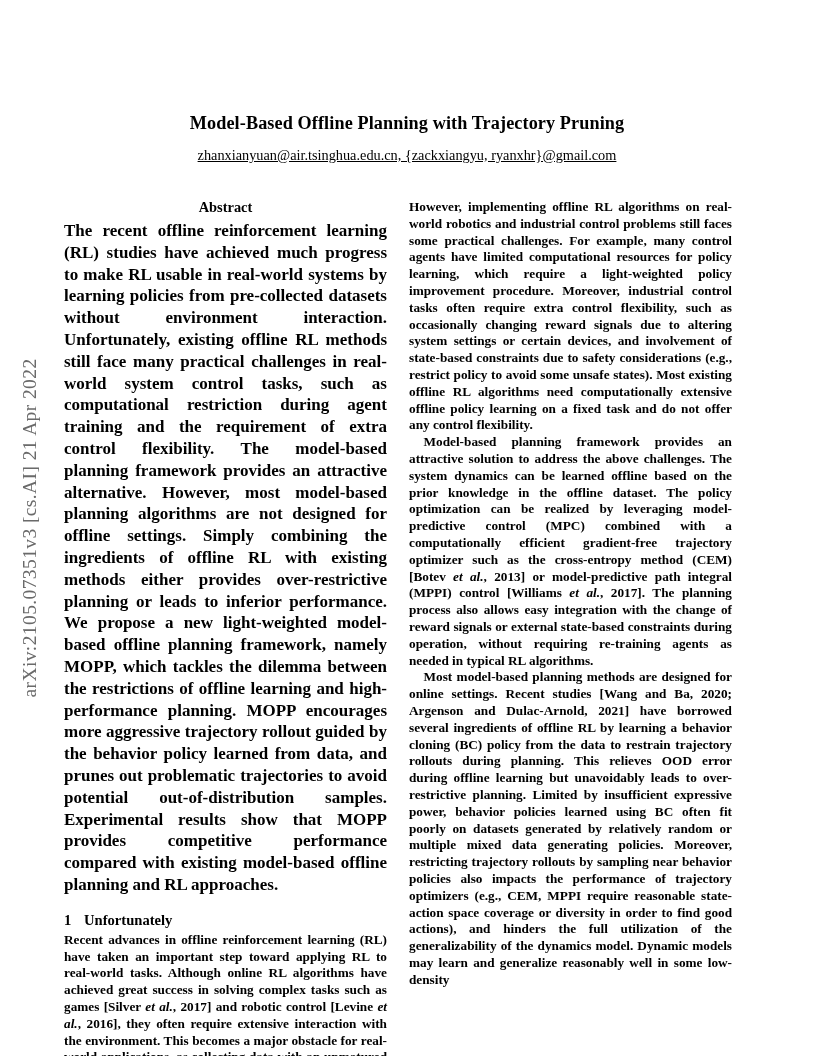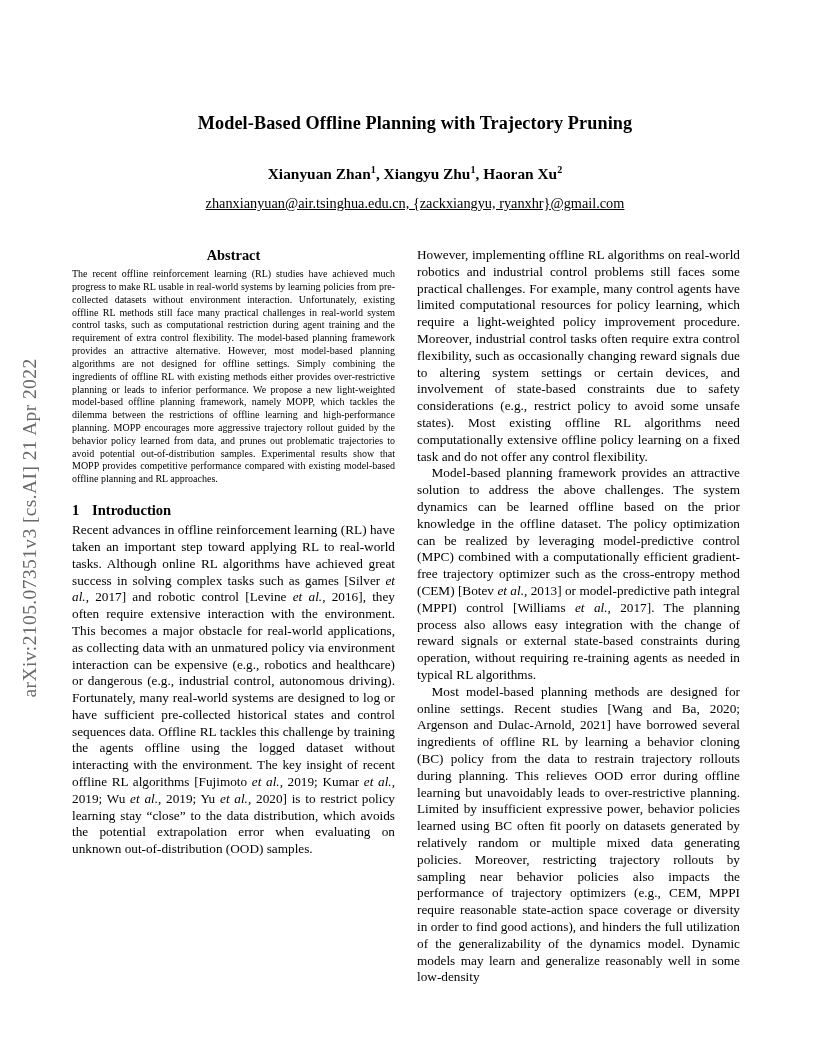--- a/index.html
+++ b/index.html
@@ -33,21 +33,21 @@
     white-space: nowrap;
     font-family: "Liberation Serif", "DejaVu Serif", serif;
     font-size: 19.5px;
     letter-spacing: 0.4px;
     color: #6a6a6a;
   }
 
   
   #paper {
     position: absolute;
-    left: 72px;
+    left: 64px;
     top: 0;
     width: 686px;
     height: 1056px;
   }
 
   
   #title-block {
     padding-top: 112px;
     text-align: center;
   }
@@ -108,54 +108,54 @@
     margin: 0 0 4px 0;
   }
 
   p.body-text {
     margin: 0;
     font-size: 13.25px;
     line-height: 1.268;
     text-align: justify;
     text-justify: inter-word;
     hyphens: manual;
+    font-weight: bold;
   }
   p.body-text.indent {
     text-indent: 1.1em;
   }
   #abstract-text {
-    font-size: 10px;
+    font-size: 17px;
     line-height: 1.283;
   }
   em { font-style: italic; }
 </style>
 </head>
 <body>
 
 <div id="arxiv-stamp">
   <div class="stamp-text">arXiv:2105.07351v3  [cs.AI]  21 Apr 2022</div>
 </div>
 
 <div id="paper">
 
   <div id="title-block">
     <div id="paper-title">Model-Based Offline Planning with Trajectory Pruning</div>
-    <div id="author-line">Xianyuan Zhan<sup>1</sup>, Xiangyu Zhu<sup>1</sup>, Haoran Xu<sup>2</sup></div>
     <div id="email-line">zhanxianyuan@air.tsinghua.edu.cn, {zackxiangyu, ryanxhr}@gmail.com</div>
   </div>
 
   <div id="columns">
 
     <div class="column" id="left-column">
 
       <div id="abstract-heading">Abstract</div>
       <p class="body-text" id="abstract-text">The recent offline reinforcement learning (RL) studies have achieved much progress to make RL usable in real-world systems by learning policies from pre-collected datasets without environment interaction. Unfortunately, existing offline RL methods still face many practical challenges in real-world system control tasks, such as computational restriction during agent training and the requirement of extra control flexibility. The model-based planning framework provides an attractive alternative. However, most model-based planning algorithms are not designed for offline settings. Simply combining the ingredients of offline RL with existing methods either provides over-restrictive planning or leads to inferior performance. We propose a new light-weighted model-based offline planning framework, namely MOPP, which tackles the dilemma between the restrictions of offline learning and high-performance planning. MOPP encourages more aggressive trajectory rollout guided by the behavior policy learned from data, and prunes out problematic trajectories to avoid potential out-of-distribution samples. Experimental results show that MOPP provides competitive performance compared with existing model-based offline planning and RL approaches.</p>
 
       <div class="section-heading">
-        <span class="secnum">1</span><span>Introduction</span>
+        <span class="secnum">1</span><span>Unfortunately</span>
       </div>
       <p class="body-text">Recent advances in offline reinforcement learning (RL) have taken an important step toward applying RL to real-world tasks. Although online RL algorithms have achieved great success in solving complex tasks such as games [Silver <em>et al.</em>, 2017] and robotic control [Levine <em>et al.</em>, 2016], they often require extensive interaction with the environment. This becomes a major obstacle for real-world applications, as collecting data with an unmatured policy via environment interaction can be expensive (e.g., robotics and healthcare) or dangerous (e.g., industrial control, autonomous driving). Fortunately, many real-world systems are designed to log or have sufficient pre-collected historical states and control sequences data. Offline RL tackles this challenge by training the agents offline using the logged dataset without interacting with the environment. The key insight of recent offline RL algorithms [Fujimoto <em>et al.</em>, 2019; Kumar <em>et al.</em>, 2019; Wu <em>et al.</em>, 2019; Yu <em>et al.</em>, 2020] is to restrict policy learning stay “close” to the data distribution, which avoids the potential extrapolation error when evaluating on unknown out-of-distribution (OOD) samples.</p>
 
     </div>
 
     <div class="column" id="right-column">
 
       <p class="body-text">However, implementing offline RL algorithms on real-world robotics and industrial control problems still faces some practical challenges. For example, many control agents have limited computational resources for policy learning, which require a light-weighted policy improvement procedure. Moreover, industrial control tasks often require extra control flexibility, such as occasionally changing reward signals due to altering system settings or certain devices, and involvement of state-based constraints due to safety considerations (e.g., restrict policy to avoid some unsafe states). Most existing offline RL algorithms need computationally extensive offline policy learning on a fixed task and do not offer any control flexibility.</p>
       <p class="body-text indent">Model-based planning framework provides an attractive solution to address the above challenges. The system dynamics can be learned offline based on the prior knowledge in the offline dataset. The policy optimization can be realized by leveraging model-predictive control (MPC) combined with a computationally efficient gradient-free trajectory optimizer such as the cross-entropy method (CEM) [Botev <em>et al.</em>, 2013] or model-predictive path integral (MPPI) control [Williams <em>et al.</em>, 2017]. The planning process also allows easy integration with the change of reward signals or external state-based constraints during operation, without requiring re-training agents as needed in typical RL algorithms.</p>
       <p class="body-text indent">Most model-based planning methods are designed for online settings. Recent studies [Wang and Ba, 2020; Argenson and Dulac-Arnold, 2021] have borrowed several ingredients of offline RL by learning a behavior cloning (BC) policy from the data to restrain trajectory rollouts during planning. This relieves OOD error during offline learning but unavoidably leads to over-restrictive planning. Limited by insufficient expressive power, behavior policies learned using BC often fit poorly on datasets generated by relatively random or multiple mixed data generating policies. Moreover, restricting trajectory rollouts by sampling near behavior policies also impacts the performance of trajectory optimizers (e.g., CEM, MPPI require reasonable state-action space coverage or diversity in order to find good actions), and hinders the full utilization of the generalizability of the dynamics model. Dynamic models may learn and generalize reasonably well in some low-density</p>

